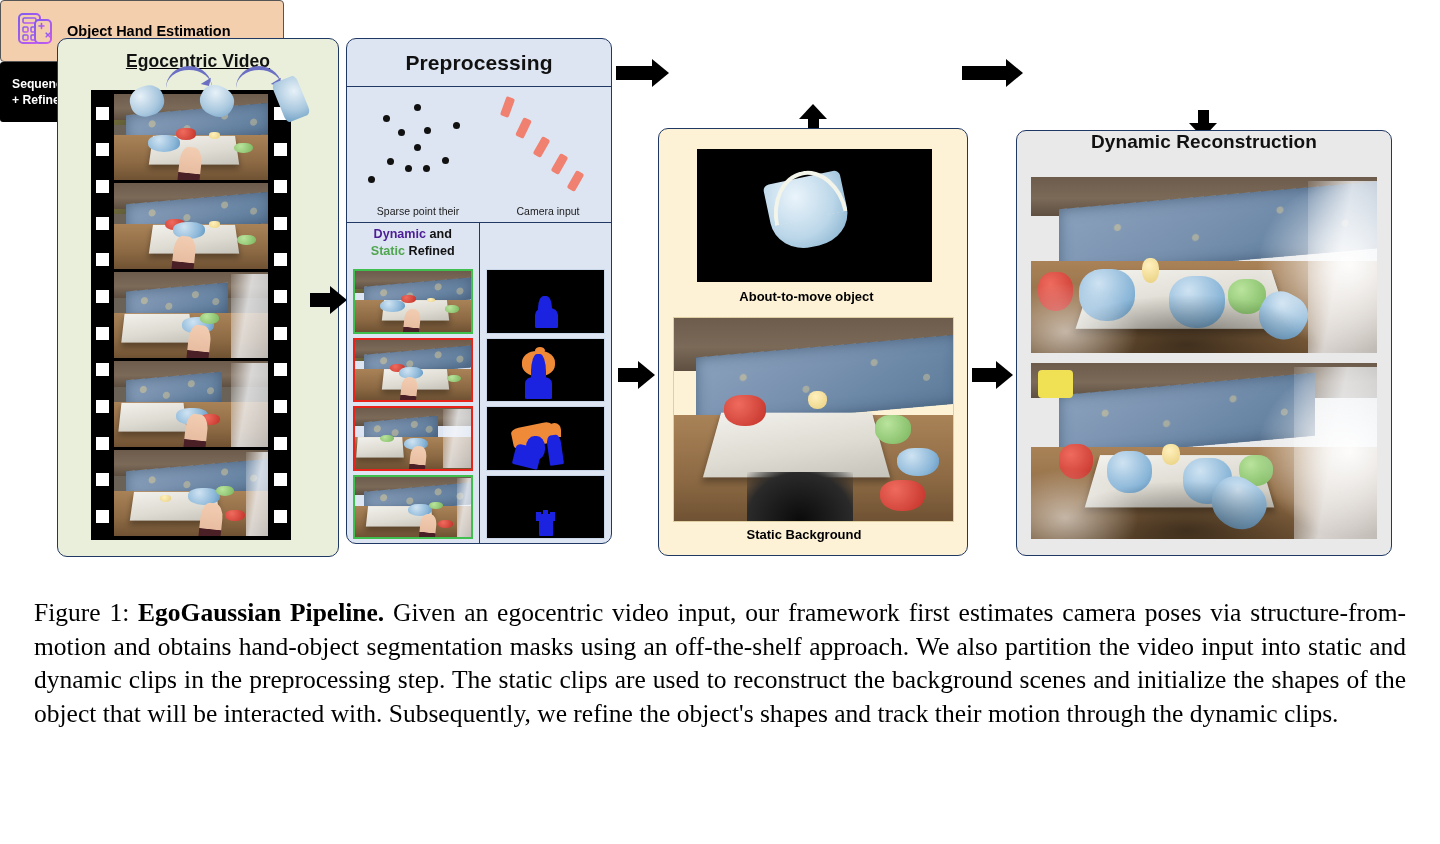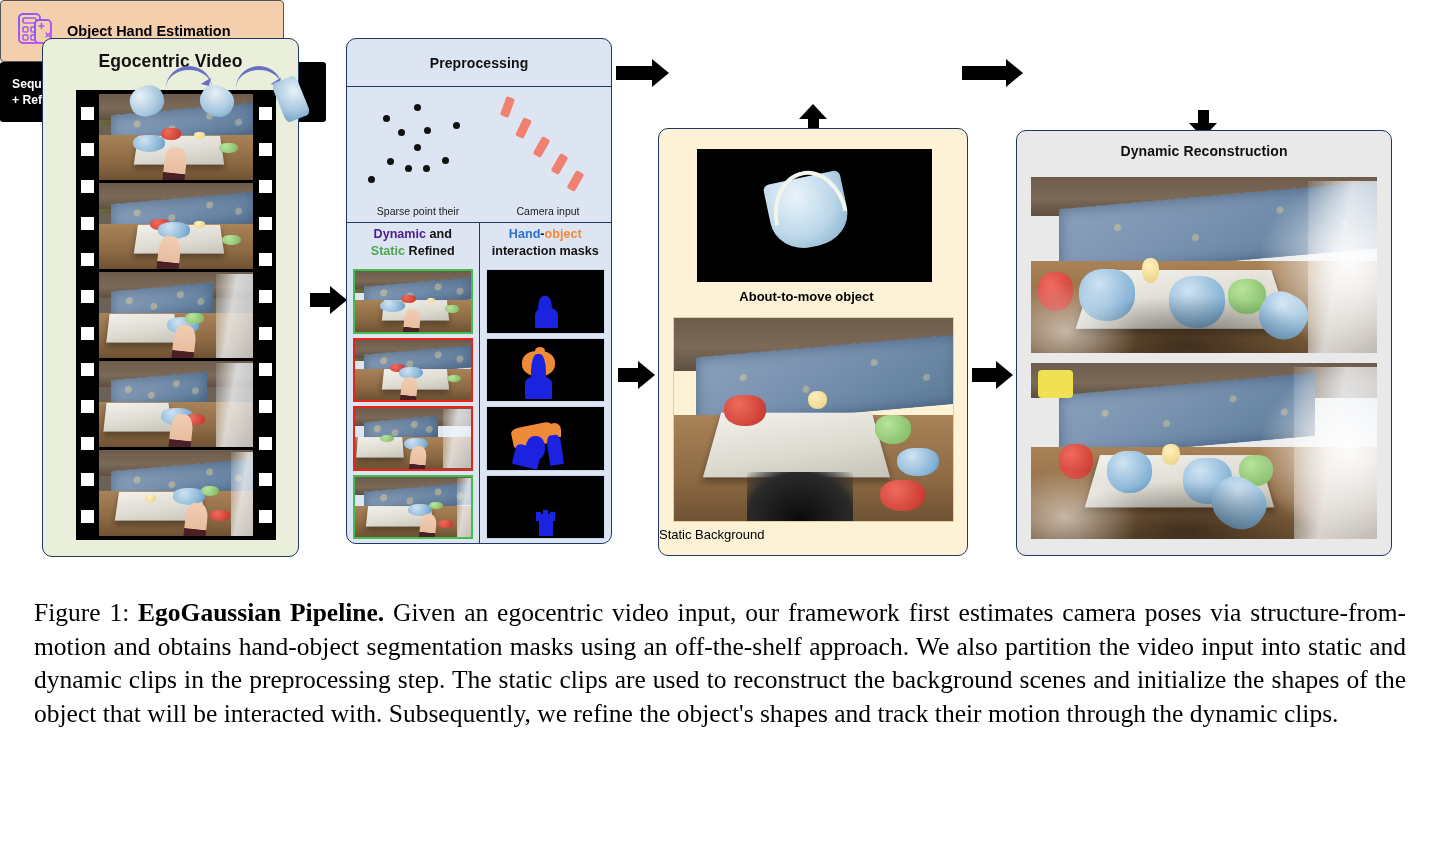--- a/index.html
+++ b/index.html
@@ -22,21 +22,21 @@
     overflow:hidden;
   }
   .panel-title {
     font-weight:bold;
     color:#111;
     text-align:center;
     letter-spacing:.1px;
   }
 
   
-  #ego-panel { left:42px; top:38px; width:257px; height:519px; background:#e9efda; }
+  #ego-panel { left:57px; top:38px; width:282px; height:519px; background:#e9efda;text-decoration:underline; }
   #ego-title { margin-top:12px; font-size:17.5px; }
   #filmstrip {
     position:absolute; left:33px; top:51px; width:200px; height:450px;
     background:#000; display:flex; align-items:center; justify-content:center;
   }
   .sprockets { position:absolute; top:0; bottom:0; width:22px; display:flex;
       flex-direction:column; justify-content:space-around; align-items:center; padding:5px 0; }
   .sprockets.l { left:0; } .sprockets.r { right:0; }
   .sprockets i { display:block; width:13px; height:13px; background:#fff; }
   #frames { position:absolute; left:23px; right:23px; top:4px; bottom:4px;
@@ -96,21 +96,21 @@
   }
   .scene.dark-left::before{
     content:""; position:absolute; left:0; top:0; width:22%; height:36%;
     background:linear-gradient(135deg,#8d7d2e,#6e6a3a 40%,#4f4a33);
   }
 
   
   #pre-panel { left:346px; top:38px; width:266px; height:506px; background:#dde5f2; }
   #pre-head { height:48px; display:flex; align-items:center; justify-content:center;
      border-bottom:1.6px solid #1f3864; }
-  #pre-head .panel-title { font-size:14px; }
+  #pre-head .panel-title { font-size:21px; }
   #pre-mid { position:relative; height:136px; border-bottom:1.6px solid #1f3864; }
   #pointcloud { position:absolute; left:12px; top:10px; width:118px; height:90px; }
   #pointcloud i { position:absolute; width:7px; height:7px; background:#111; border-radius:50%; }
   #camposes { position:absolute; right:14px; top:8px; width:100px; height:95px; }
   #camposes i { position:absolute; width:9px; height:20px; background:#f08070;
      border-radius:2px; }
   .mid-caption { position:absolute; bottom:5px; font-size:10.5px; color:#1a1a1a; text-align:center; }
   #cap-pc { left:6px; width:130px; }
   #cap-cp { right:4px; width:118px; }
 
@@ -149,32 +149,32 @@
      border:6px solid transparent; border-left-color:#6a6fc4; transform:rotate(58deg); }
 
   
   #mid-panel { left:658px; top:128px; width:310px; height:428px; background:#fdf2d5; }
   #obj-img { position:absolute; left:38px; top:20px; width:235px; height:133px; background:#000;
      overflow:hidden; }
   #obj-cap { position:absolute; left:0; right:13px; top:160px; text-align:center;
      font-size:13px; font-weight:bold; }
   #bg-img { position:absolute; left:14px; top:188px; width:281px; height:205px; overflow:hidden;
      border:1px solid #dfd0a4; }
-  #bg-cap { position:absolute; left:0; right:18px; top:398px; 
-     font-size:13px; font-weight:normal; }
+  #bg-cap { position:absolute; left:0; right:18px; top:398px; text-align:center;
+     font-size:13px; font-weight:bold; }
   .float-bucket { position:absolute; left:72px; top:28px; width:78px; height:70px;
      border-radius:8% 8% 45% 45%;
      background:radial-gradient(ellipse at 38% 25%,#eaf4fb,#bcd7e9 55%,#8fb8d3 85%,#6d9bbd);
      transform:rotate(-12deg); }
   .float-bucket::before { content:""; position:absolute; left:4px; top:-6px; width:66px; height:44px;
      border:4px solid #f3f4ea; border-bottom:none; border-radius:50% 50% 0 0/100% 100% 0 0; }
 
   
   #dyn-panel { left:1016px; top:130px; width:376px; height:426px; background:#e9e9e9; }
-  #dyn-title { margin-top:12px; font-size:14px; }
+  #dyn-title { font-size:19px; }
   #dyn-a { position:absolute; left:14px; top:46px; width:346px; height:176px; overflow:hidden; }
   #dyn-b { position:absolute; left:14px; top:232px; width:346px; height:176px; overflow:hidden; }
   .blurshine { position:absolute; inset:0; pointer-events:none;
      background:
        radial-gradient(ellipse 38% 70% at 92% 50%, rgba(255,255,255,.92), rgba(255,255,255,0) 70%),
        radial-gradient(ellipse 30% 40% at 10% 88%, rgba(255,255,255,.55), rgba(255,255,255,0) 70%),
        radial-gradient(ellipse 55% 40% at 45% 95%, rgba(0,0,0,.45), rgba(0,0,0,0) 70%);
   }
 
   
@@ -390,24 +390,20 @@
               <div class="bucket-g" style="left:64%;top:42%"></div>
               <div class="bucket-r" style="left:72%;top:72%"></div>
               <div class="curtain" style="right:-6%;width:18%"></div>
                 <div class="arm" style="left:56%"></div>
               </div>
           </div>
         </div>
       </div>
 
       <div class="pre-col">
-        <div class="col-head">
-          <span class="c-hand">Hand</span><span>-</span><span class="c-obj">object</span><br>
-          <span>interaction masks</span>
-        </div>
         <div class="thumbs">
           <div class="mask">
             <div class="m-hand" style="left:44%;top:42%;width:12%;height:48%;border-radius:40% 40% 8% 8%"></div>
             <div class="m-hand" style="left:41%;top:60%;width:20%;height:32%;border-radius:35% 35% 6% 6%"></div>
           </div>
           <div class="mask">
             <div class="m-obj" style="left:30%;top:20%;width:28%;height:40%;border-radius:45%"></div>
             <div class="m-obj" style="left:41%;top:13%;width:9%;height:12%;border-radius:50%"></div>
             <div class="m-hand" style="left:38%;top:24%;width:13%;height:70%;border-radius:40% 40% 10% 10%"></div>
             <div class="m-hand" style="left:33%;top:62%;width:23%;height:34%;border-radius:30% 30% 6% 6%"></div>

